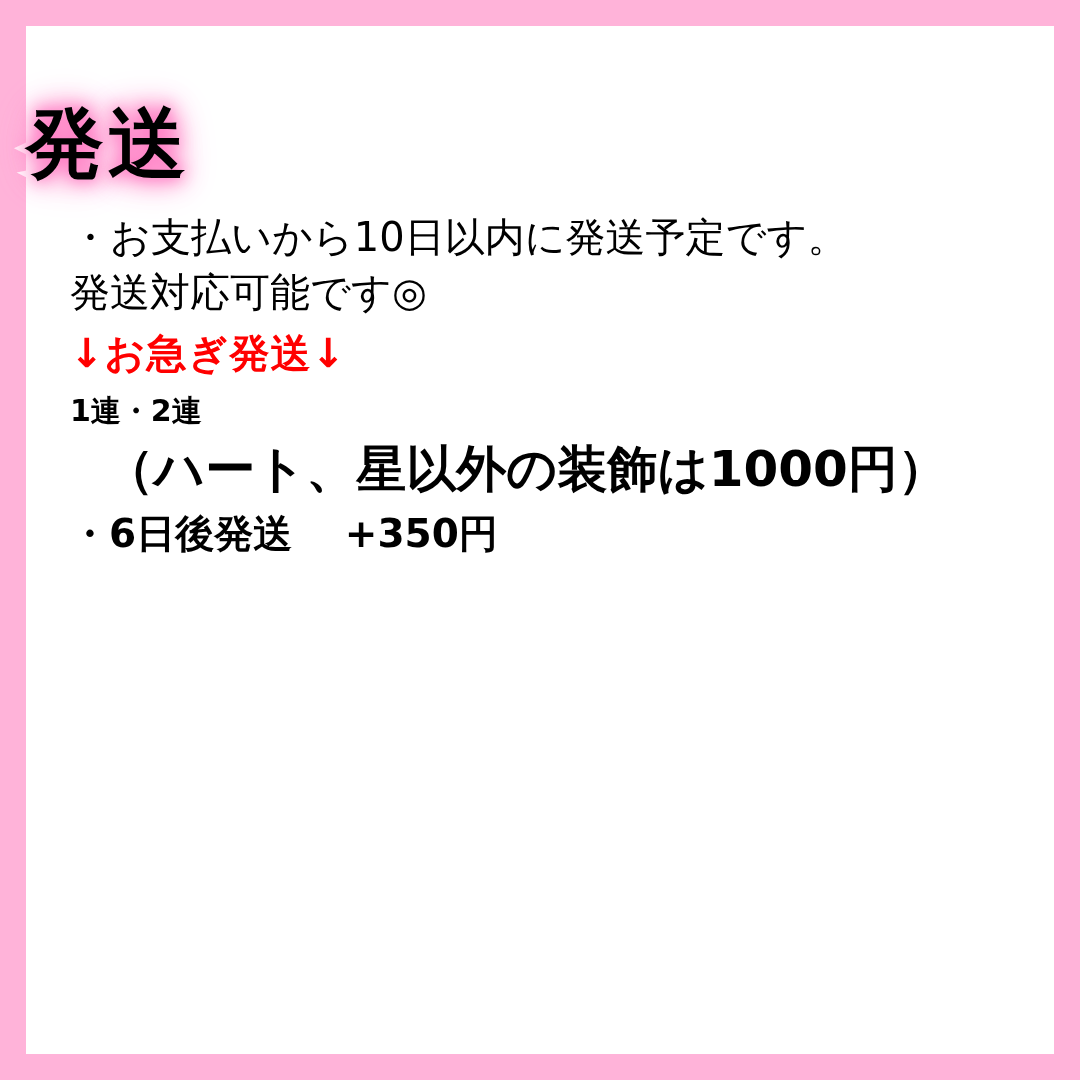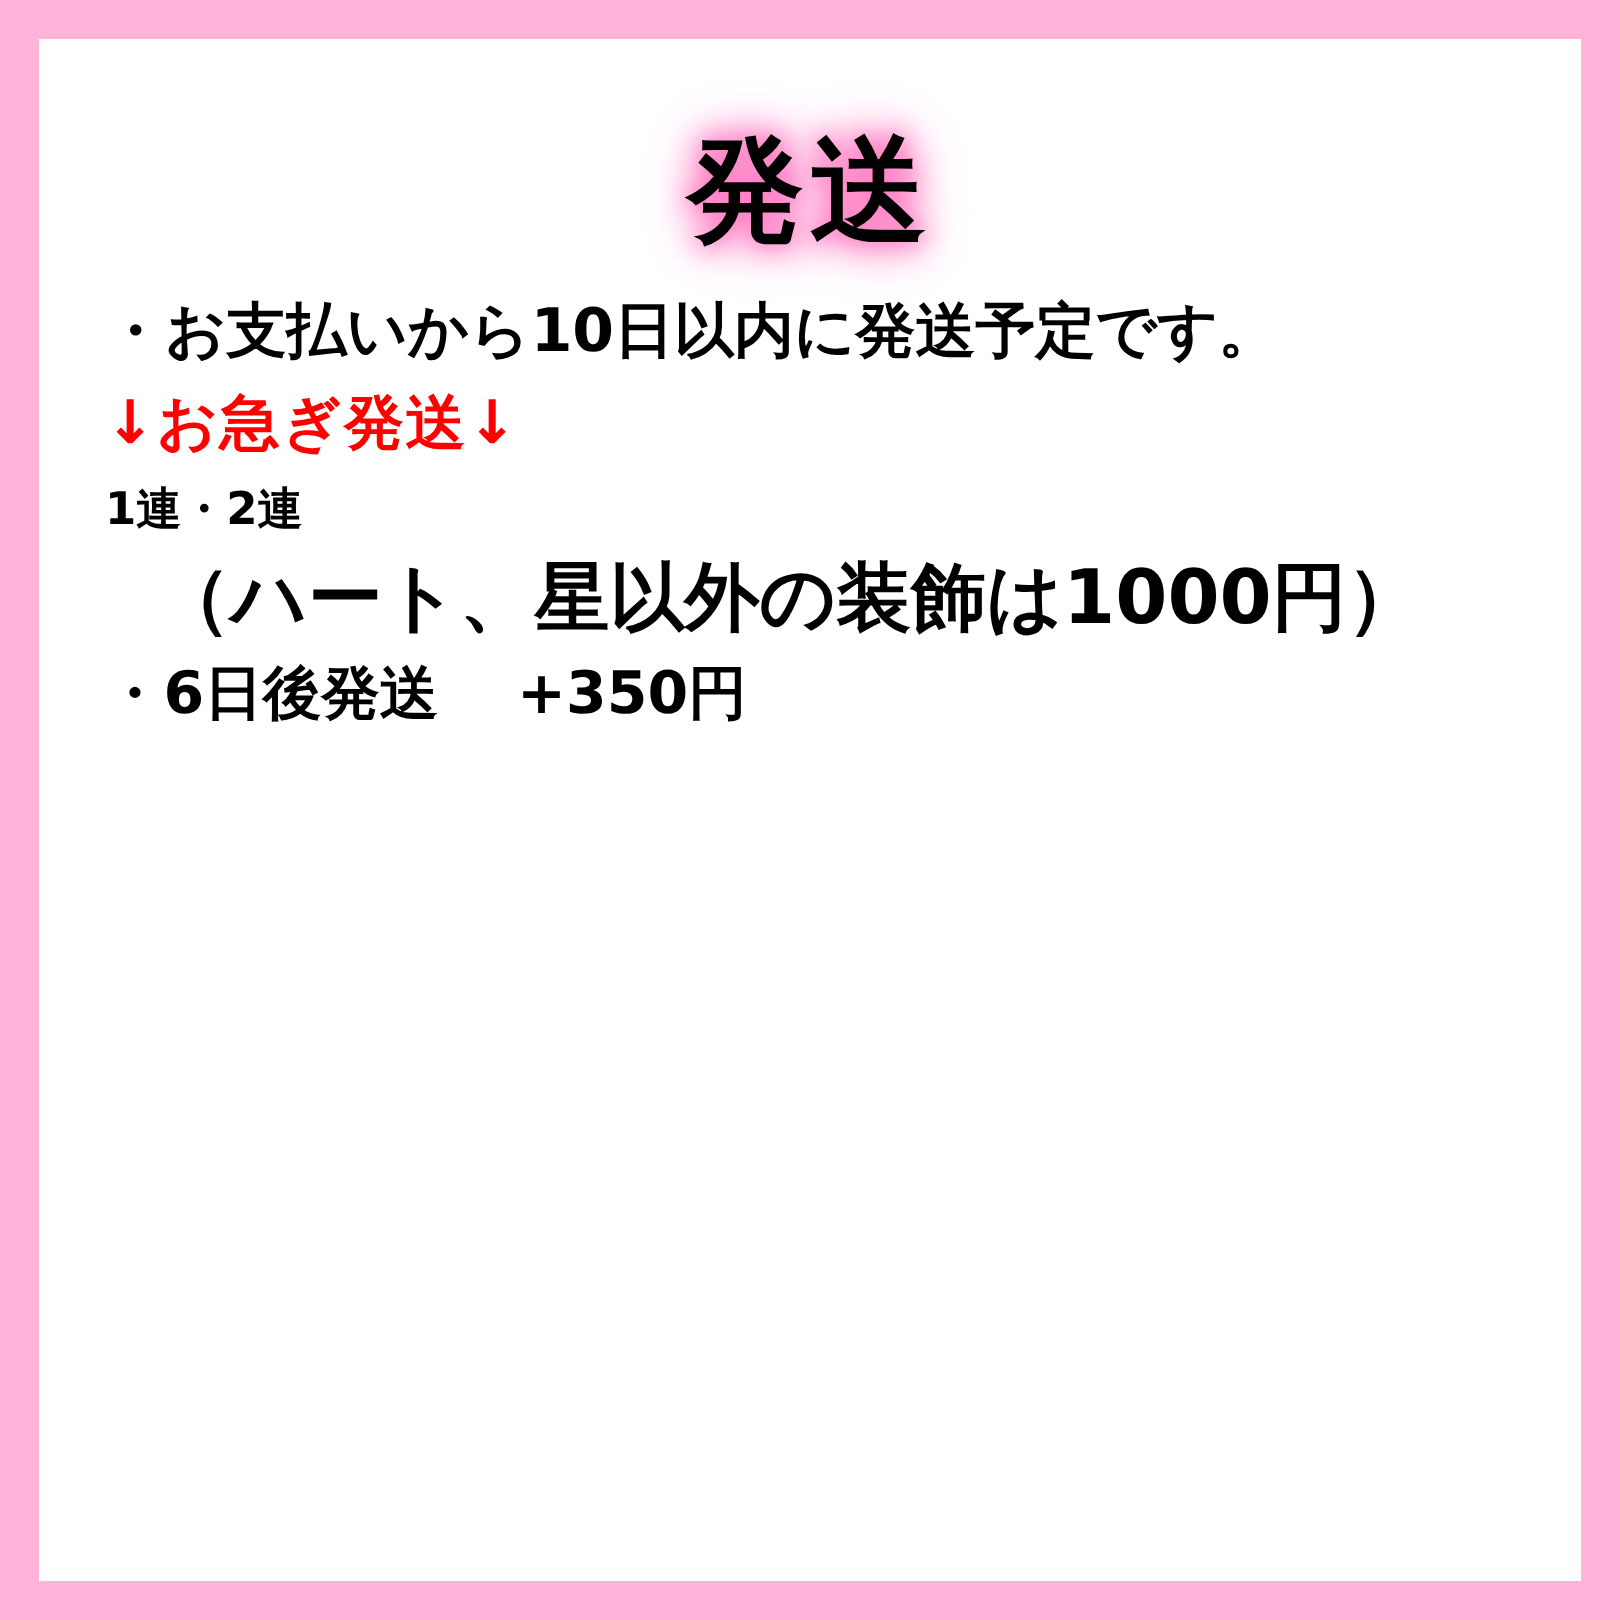--- a/index.html
+++ b/index.html
@@ -23,22 +23,22 @@
   }
   .card {
     position: relative;
     width: 100%;
     height: 100%;
     box-sizing: border-box;
     background: #ffffff;
     padding: 0;
   }
   .title-wrap {
-    text-align: center;
-    padding-top: 62px;
+    text-align: left;
+    padding-top: 78px;
   }
   .title {
     display: inline-block;
     font-size: 78px;
     font-weight: 700;
     letter-spacing: 4px;
     color: #000000;
     line-height: 1;
     -webkit-text-stroke: 9px #ffffff;
     paint-order: stroke fill;
@@ -47,21 +47,21 @@
        0 0 22px #ff7ec4,
        0 0 30px #ff9ad2,
        0 0 42px #ffb3d9;
   }
   .body {
     padding: 28px 36px 0 44px;
     color: #000000;
   }
   .lead {
     font-size: 40px;
-    font-weight: 700;
+    font-weight: 400;
     line-height: 1.38;
     letter-spacing: 0px;
   }
   .lead .l2 { display:block; text-indent: 34px; }
   .lead .l3 { display:block; }
   .section-head {
     margin-top: 9px;
     font-size: 40px;
     font-weight: 700;
     color: #ff0000;
@@ -97,20 +97,21 @@
   <div class="card">
 
     <div class="title-wrap">
       <span class="title">発送</span>
     </div>
 
     <div class="body">
 
       <div class="lead">
         <span class="l1">・お支払いから10日以内に発送予定です。</span>
+        <span class="l3">発送対応可能です◎</span>
       </div>
 
       <div class="section-head">↓お急ぎ発送↓</div>
 
       <div>
         <div class="group-label">1連・2連</div>
         <div class="item">
           <span class="sub">（ハート、星以外の装飾は1000円）</span>
         </div>
         <div class="item">

